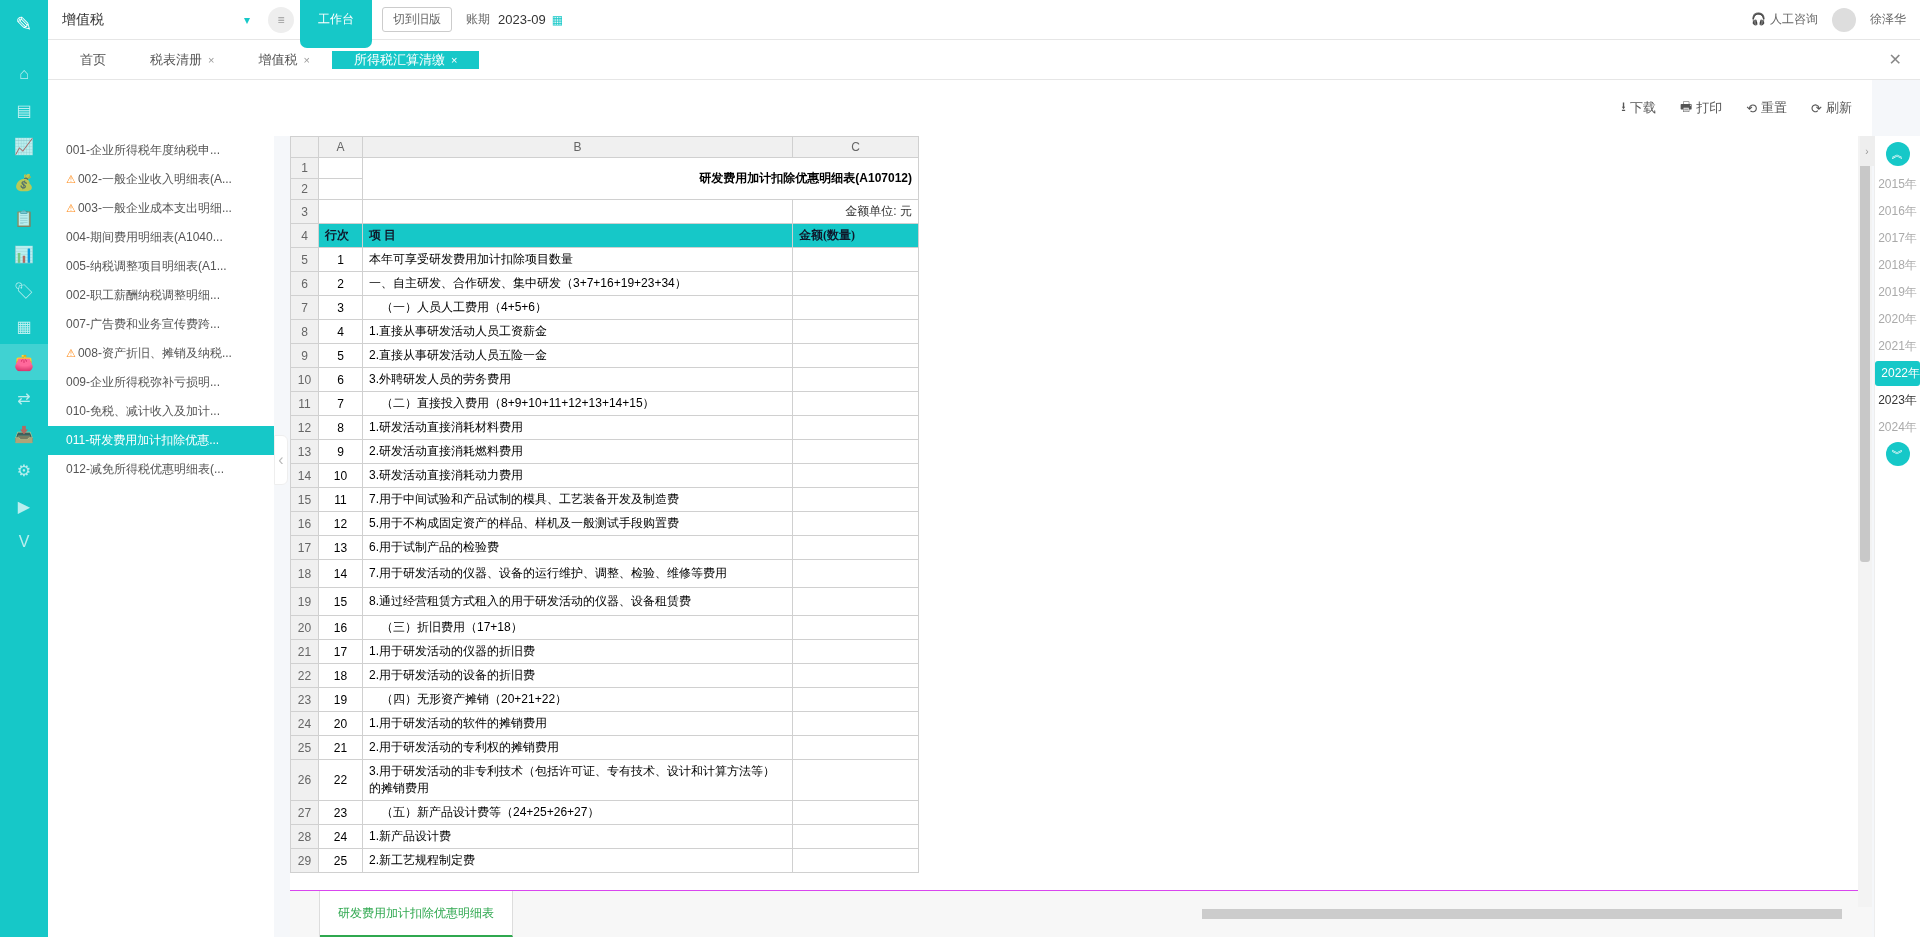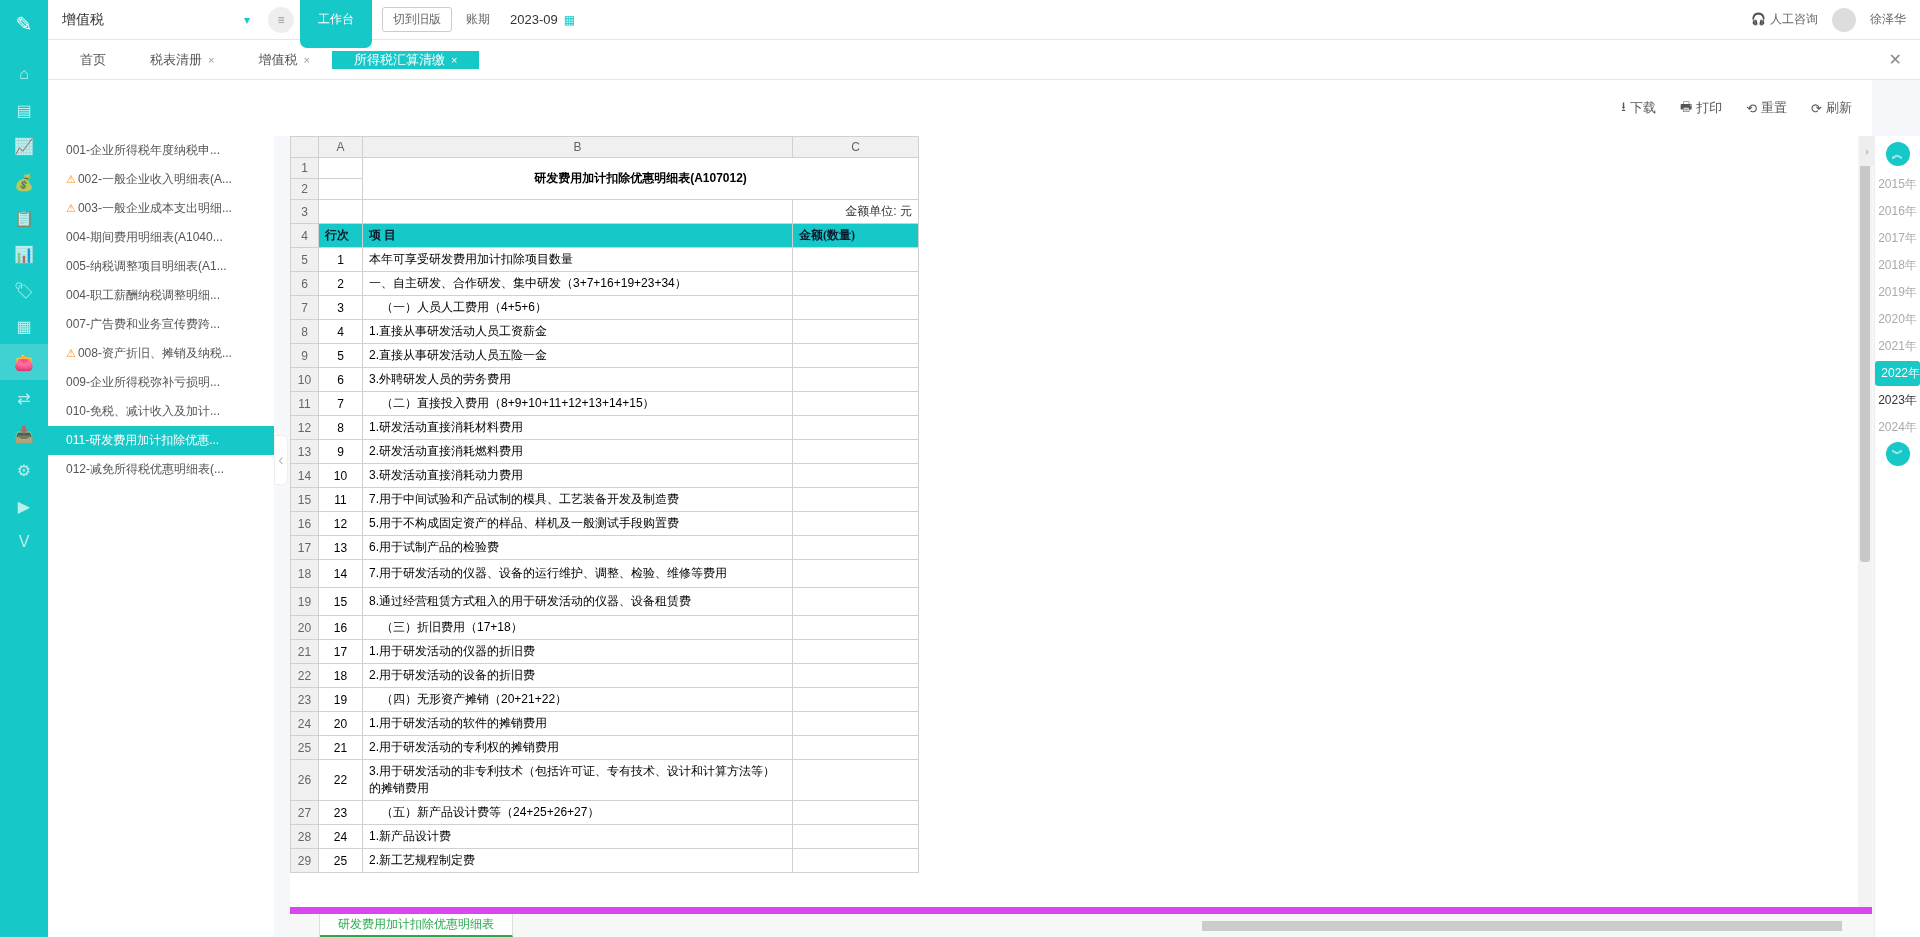--- a/index.html
+++ b/index.html
@@ -12,21 +12,21 @@
 .left-nav .nav-icon.active { background: rgba(255,255,255,0.18); color: #fff; }
 
 
 .top-header { position: fixed; top: 0; left: 48px; right: 0; height: 40px; background: #fff; border-bottom: 1px solid #e6e6e6; display: flex; align-items: center; padding: 0 14px; z-index: 9; }
 .top-header .module-select { font-size: 14px; color: #333; margin-right: 12px; display: flex; align-items: center; gap: 140px; cursor: pointer;}
 .top-header .chev { color: #16c8c8; font-size: 12px; }
 .top-header .round-btn { width: 26px; height: 26px; border-radius: 50%; background: #eee; display: flex; align-items: center; justify-content: center; margin: 0 6px; color: #999; font-size: 12px; cursor: pointer; }
 .top-header .wkbtn { background: #16c8c8; color: #fff; border: none; border-radius: 7px; padding: 20px 18px; font-size: 12px; cursor: pointer; }
 .top-header .oldbtn { border: 1px solid #ccc; background: #fff; color: #666; border-radius: 3px; padding: 3px 10px; font-size: 12px; margin-left: 10px; cursor: pointer;}
 .top-header .period-label { font-size: 12px; color: #666; margin-left: 14px; }
-.top-header .period-val { font-size: 13px; color: #333; margin-left: 20px; }
+.top-header .period-val { font-size: 13px; color: #333; margin-left: 8px; }
 .top-header .cal-icon { color: #16c8c8; margin-left: 6px; font-size: 12px; }
 .top-header .right-area { margin-left: auto; display: flex; align-items: center; gap: 14px; font-size: 12px; color: #666; }
 .top-header .avatar { width: 24px; height: 24px; border-radius: 50%; background: #ddd; }
 
 
 .tab-bar { position: fixed; top: 40px; left: 48px; right: 0; height: 40px; background: #fff; border-bottom: 1px solid #e6e6e6; display: flex; align-items: center; z-index: 8; padding-left: 10px; }
 .tab-bar .tab { display: flex; align-items: center; padding: 0 22px; font-size: 13px; color: #555; cursor: pointer; position: relative; }
 .tab-bar .tab .close-x { margin-left: 6px; color: #999; font-size: 11px; }
 .tab-bar .tab.active { background: #16c8c8; color: #fff; }
 .tab-bar .tab.active .close-x { color: #fff; }
@@ -50,27 +50,27 @@
 
 .sheet-wrap { position: fixed; top: 136px; left: 290px; right: 48px; bottom: 0; background: #fff; z-index: 5; display: flex; flex-direction: column; }
 .sheet-scroll { flex: 1; overflow: auto; position: relative; }
 table.sheet { border-collapse: collapse; table-layout: fixed; }
 table.sheet th, table.sheet td { border: 1px solid #d0d0d0; font-size: 12px; padding: 3px 6px; background: #fff; }
 table.sheet .rowhdr, table.sheet .colhdr { background: #f0f0f0; text-align: center; color: #666; font-weight: normal; }
 table.sheet .corner { background: #f0f0f0; }
 .col-A { width: 44px; text-align: center; }
 .col-B { width: 430px; }
 .col-C { width: 126px; }
-.title-cell { text-align: center; font-weight: bold; font-size: 15px; height: 34px; }
+.title-cell { text-align: right; font-weight: bold; font-size: 15px; height: 34px; }
 .unit-cell { text-align: right; color: #333; margin-top: 48px; }
 .hdr-row td { background: #16c8c8 !important; color: #0f172a; text-align: left; font-weight: bold; font-family: Liberation Serif, serif; }
 .indent1 { padding-left: 18px !important; }
 
 
-.sheet-footer { height: 30px; border-top: 7px solid #d946ef; display: flex; align-items: stretch; background: #f7f7f7; }
+.sheet-footer { height: 47px; border-top: 1px solid #d946ef; display: flex; align-items: stretch; background: #f7f7f7; }
 .sheet-footer .sheet-tab { padding: 0 18px; display: flex; align-items: center; font-size: 12px; color: #2fa84f; border-right: 1px solid #ddd; background: #fff; border-bottom: 2px solid #2fa84f; cursor: pointer;}
 .sheet-footer .scroll-h { flex: 1; display:flex; align-items:center; justify-content:flex-end; padding-right: 30px;}
 .sheet-footer .sb { height: 10px; width: 640px; background: #eee; position: relative; }
 .sheet-footer .sb .thumb { position: absolute; left: 0; top: 0; height: 100%; width: 100%; background: #ccc; }
 
 
 .year-strip { position: fixed; top: 136px; right: 0; width: 46px; bottom: 0; background: #fff; border-left: 1px solid #eee; z-index: 6; display: flex; flex-direction: column; align-items: center; padding-top: 6px; gap: 2px;}
 .year-strip .ybtn { width: 24px; height: 24px; border-radius: 50%; background: #16c8c8; color: #fff; display: flex; align-items: center; justify-content: center; font-size: 12px; cursor: pointer; margin-bottom: 4px;}
 .year-strip .year { font-size: 12px; color: #aaa; padding: 4px 0; cursor: pointer; width: 100%; text-align: center;}
 .year-strip .year.active { background: #16c8c8; color: #fff; border-radius: 3px; text-align: right; }
@@ -139,21 +139,21 @@
     <span>⟳ <span>刷新</span></span>
   </div>
 </div>
 
 <div class="form-list" id="form-list">
     <div class="item">001-企业所得税年度纳税申...</div>
     <div class="item"><span class="warn-dot">⚠</span>002-一般企业收入明细表(A...</div>
     <div class="item"><span class="warn-dot">⚠</span>003-一般企业成本支出明细...</div>
     <div class="item">004-期间费用明细表(A1040...</div>
     <div class="item">005-纳税调整项目明细表(A1...</div>
-    <div class="item">004-职工薪酬纳税调整明细...</div>
+    <div class="item">002-职工薪酬纳税调整明细...</div>
     <div class="item">007-广告费和业务宣传费跨...</div>
     <div class="item"><span class="warn-dot">⚠</span>008-资产折旧、摊销及纳税...</div>
     <div class="item">009-企业所得税弥补亏损明...</div>
     <div class="item">010-免税、减计收入及加计...</div>
     <div class="item selected">011-研发费用加计扣除优惠...</div>
     <div class="item">012-减免所得税优惠明细表(...</div>
   </div>
 <div class="collapse-strip">‹</div>
 
 <div class="sheet-wrap">

